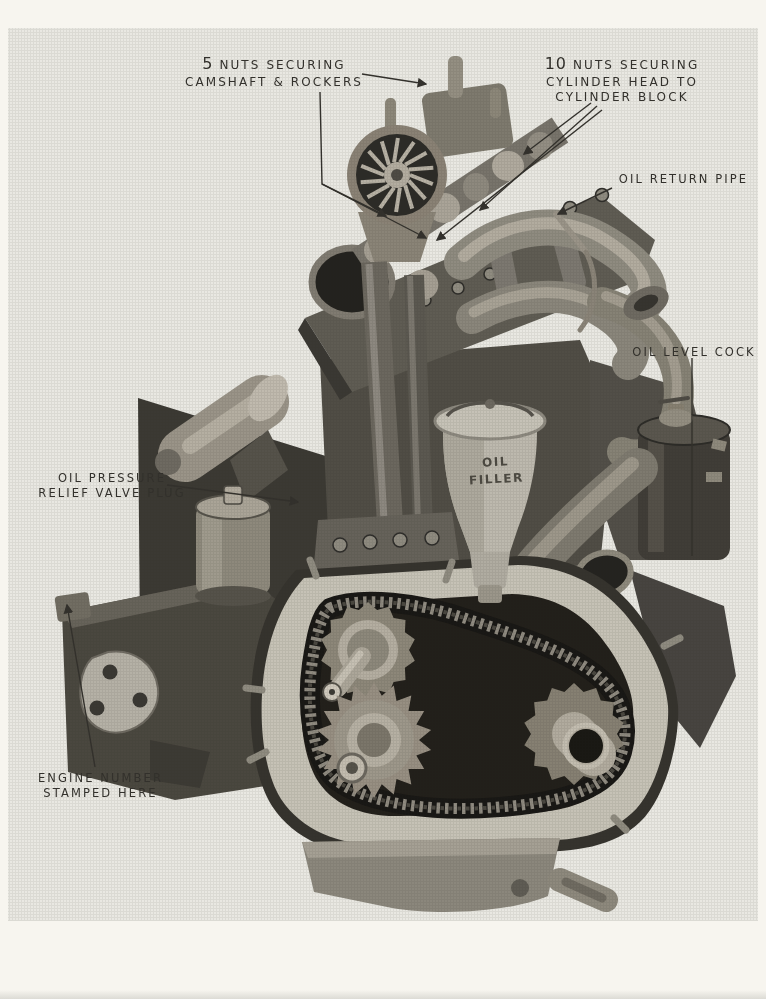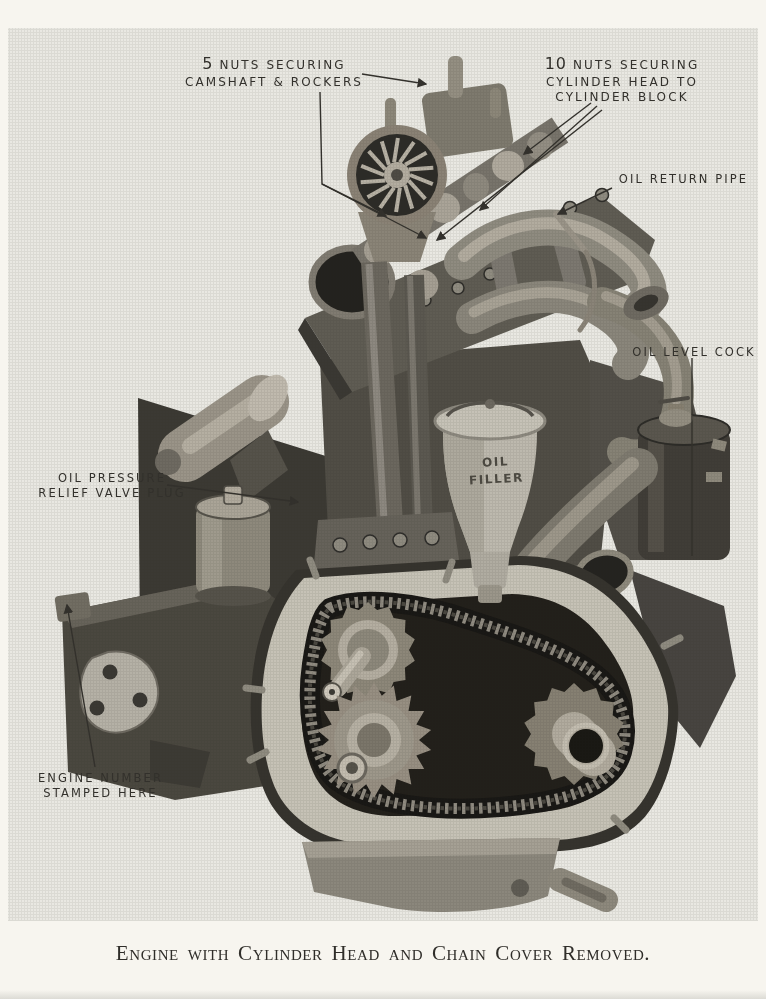--- a/index.html
+++ b/index.html
@@ -296,16 +296,15 @@
       <div>STAMPED HERE</div>
     </div>
 
     <div class="lbl lbl-oil-filler" style="left:447px;top:426px;width:82px;">
       <div>OIL</div>
       <div>FILLER</div>
     </div>
 
   </div>
 
-  <div class="caption">Engine with Cylinder Head and Chain Cover Removed.</div>
 
   <div class="bottom-shade"></div>
 </div>
 
 </body></html>

